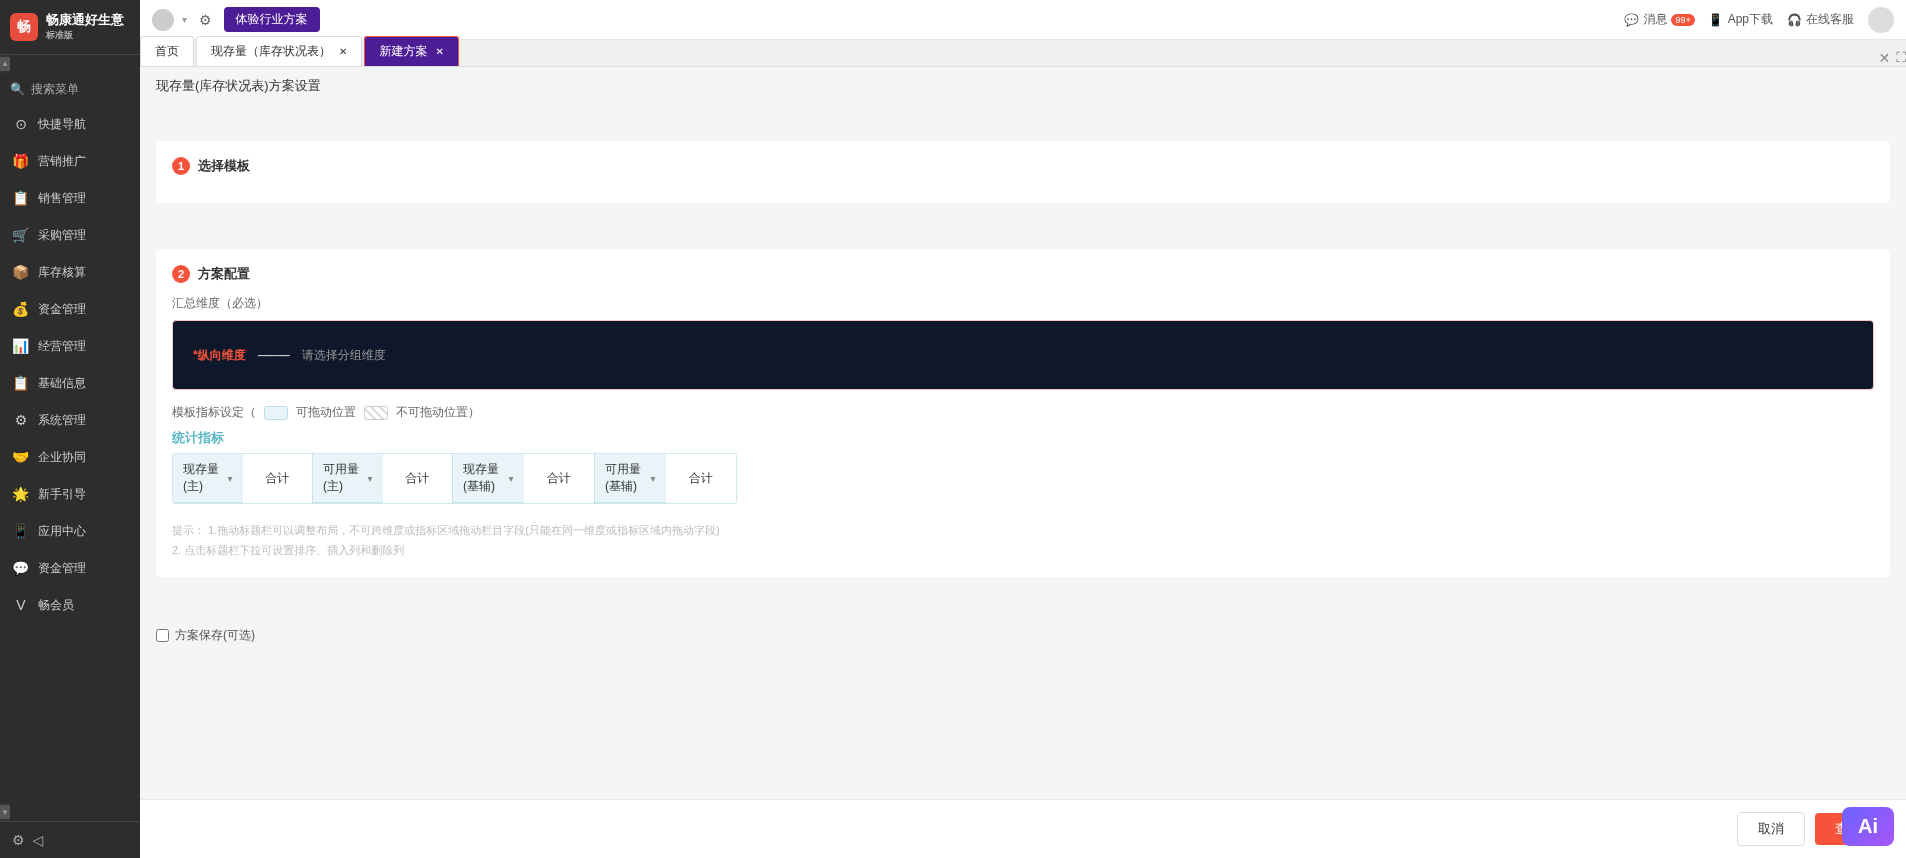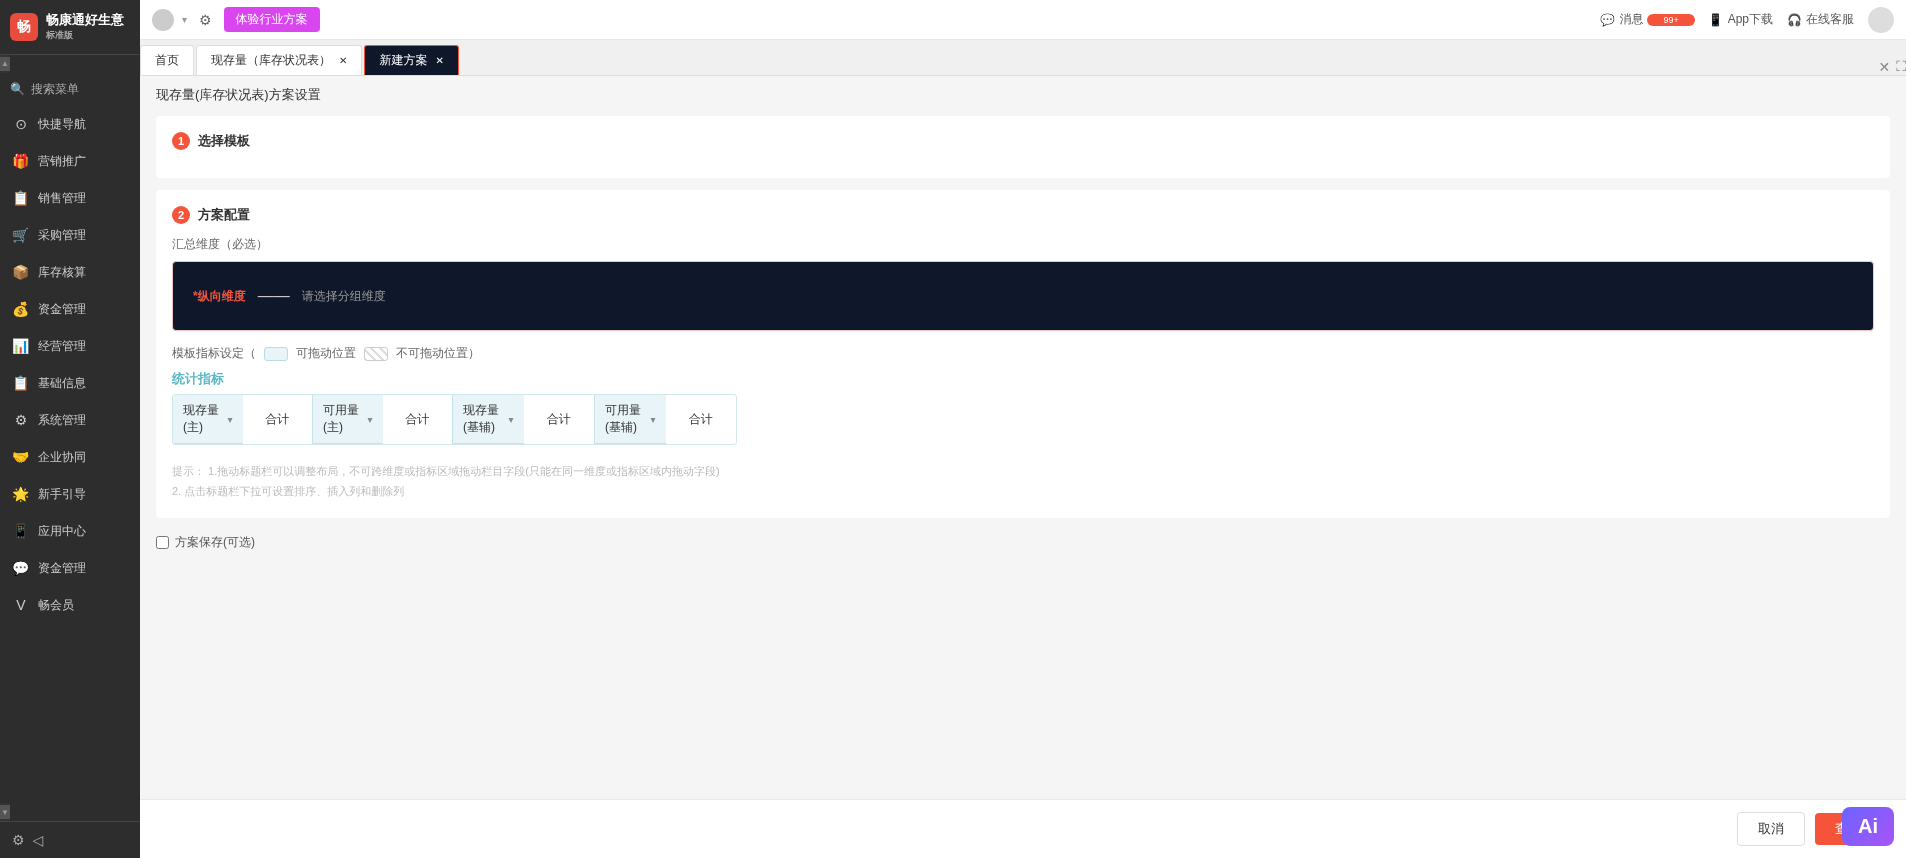--- a/index.html
+++ b/index.html
@@ -82,80 +82,81 @@
       display: flex; align-items: center; gap: 8px;
     }
     .user-info {
       display: flex; align-items: center; gap: 4px;
       font-size: 12px; color: #666;
     }
     .user-avatar { width: 22px; height: 22px; background: #ccc; border-radius: 50%; }
     .header-dropdown { font-size: 10px; color: #999; cursor: pointer; }
     .settings-icon { font-size: 14px; color: #666; cursor: pointer; padding: 0 4px; }
     .try-btn {
-      background: #d946ef;
+      background: #4c1d95;
       color: #fff;
       border: none;
       padding: 4px 12px;
       border-radius: 4px;
       font-size: 12px;
       cursor: pointer;
       text-align: center;
     }
     .top-header-right {
       display: flex; align-items: center; gap: 14px;
     }
     .header-action {
       display: flex; align-items: center; gap: 4px;
       font-size: 12px; color: #555; cursor: pointer;
     }
     .badge {
       background: #f5543b; color: #fff;
-      font-size: 9px; padding: 1px 16px; border-radius: 8px;
+      font-size: 9px; padding: 1px 4px; border-radius: 8px;
     }
     .avatar-thumb { width: 26px; height: 26px; background: #ddd; border-radius: 50%; }
 
     
     .tab-bar {
-      height: 36px;
+      height: 27px;
       background: #f0f0f0;
       display: flex;
       align-items: flex-end;
       padding-left: 0;
       flex-shrink: 0;
       border-bottom: 1px solid #ddd;
     }
     .tab-item {
       display: flex; align-items: center; gap: 4px;
       padding: 6px 14px;
       font-size: 12px;
       cursor: pointer;
       background: #e8e8e8;
       border: 1px solid #ddd;
       border-bottom: none;
       margin-right: 2px;
       color: #666;
       border-radius: 3px 3px 0 0;
     }
     .tab-item.active {
-      background: #0f172a;
+      background: #4c1d95;
       color: #fff;
       border-color: #f5543b;
     }
     .tab-item.plain { background: #fff; color: #333; }
     .tab-close { font-size: 10px; cursor: pointer; margin-left: 4px; }
 
     
     .content {
       flex: 1;
       background: #f5f5f5;
       overflow-y: auto;
       padding: 0;
       display: flex;
       flex-direction: column;
+      gap: 34px;
     }
 
     .page-header {
       padding: 10px 16px 6px;
       font-size: 13px;
       color: #333;
       background: #f5f5f5;
     }
 
     .panel {

